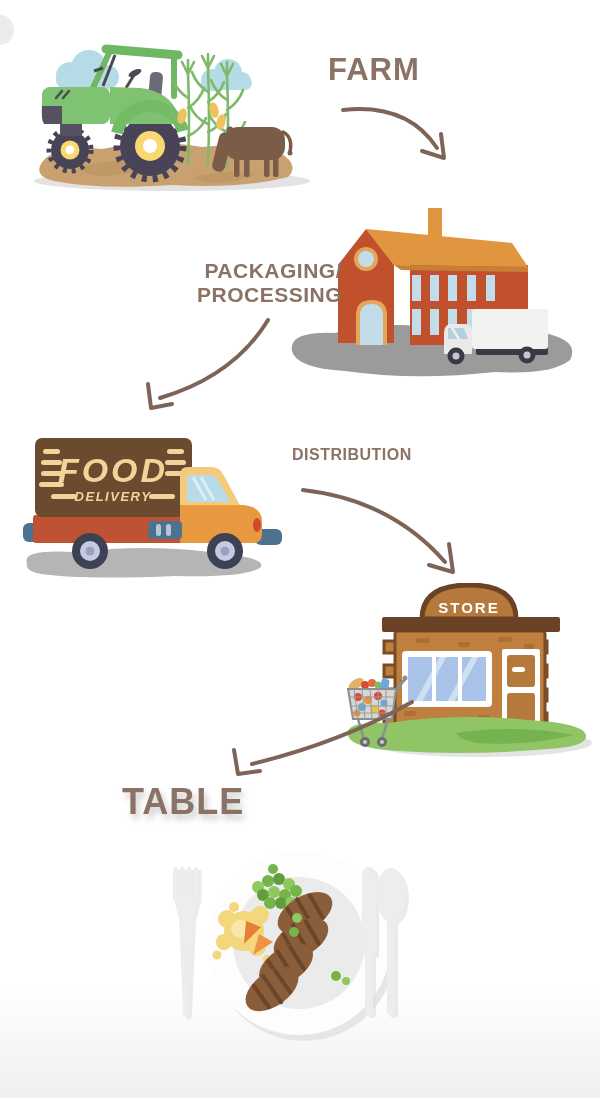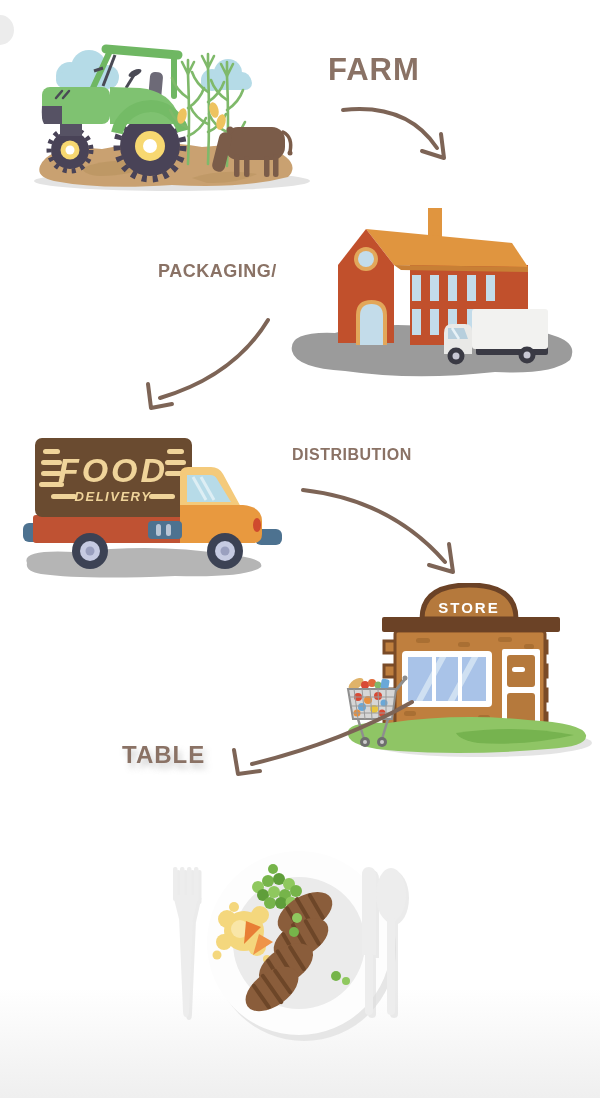--- a/index.html
+++ b/index.html
@@ -12,23 +12,23 @@
   .canvas{position:relative;width:556px;height:1098px;}
   .abs{position:absolute;}
   .stage-label{
     position:absolute;
     font-weight:700;
     color:#8a7265;
     letter-spacing:1px;
     white-space:nowrap;
   }
   .label-farm{left:328px;top:52px;font-size:31px;}
-  .label-packaging{left:158px;top:259px;width:184px;font-size:18px;line-height:24px;text-align:left;white-space:normal;letter-spacing:.5px;}
+  .label-packaging{left:158px;top:259px;width:184px;font-size:21px;line-height:24px;text-align:right;white-space:normal;letter-spacing:.5px;}
   .label-distribution{left:292px;top:446px;font-size:16px;letter-spacing:.5px;}
-  .label-table{left:122px;top:741px;font-size:24px;text-shadow:3px 5px 6px rgba(110,110,110,.35);}
+  .label-table{left:122px;top:781px;font-size:36px;text-shadow:3px 5px 6px rgba(110,110,110,.35);}
   svg{position:absolute;display:block;}
   svg text{font-family:"Liberation Sans", sans-serif;}
   .arrow path{stroke:#7d6456;stroke-width:4;fill:none;stroke-linecap:round;stroke-linejoin:round;}
 </style>
 </head>
 <body>
 
 <div class="canvas">
 
   <svg class="abs" style="left:-6px;top:12px" width="26" height="36" viewBox="0 0 26 36">
@@ -167,20 +167,21 @@
       <path d="M172,125 L179,136" stroke="#e8f2f7" stroke-width="2.5"></path>
       <circle cx="176" cy="153" r="8.5" fill="#3a3a44"></circle>
         <circle cx="176" cy="153" r="3.5" fill="#c8c8d4"></circle>
       <circle cx="247" cy="152" r="8.5" fill="#3a3a44"></circle>
         <circle cx="247" cy="152" r="3.5" fill="#c8c8d4"></circle>
     </g>
   </svg>
 
   <div class="stage-label label-packaging">
     <div>PACKAGING/</div>
+    <div>PROCESSING</div>
   </div>
 
   <svg class="abs arrow" style="left:138px;top:316px" width="140" height="100" viewBox="0 0 140 100">
     <path d="M130,4 Q96,60 22,82"></path>
     <path d="M10,68 L13,92 M34,88 L13,92"></path>
   </svg>
 
   <svg class="abs" style="left:15px;top:435px" width="290" height="150" viewBox="0 0 290 150">
     <path d="M12,128 Q6,114 60,117 Q140,108 210,119 Q250,123 246,132 Q232,143 160,141 Q70,145 26,139 Q10,136 12,128 Z" fill="#b5b5b5"></path>
     <g fill="#4d7290">

